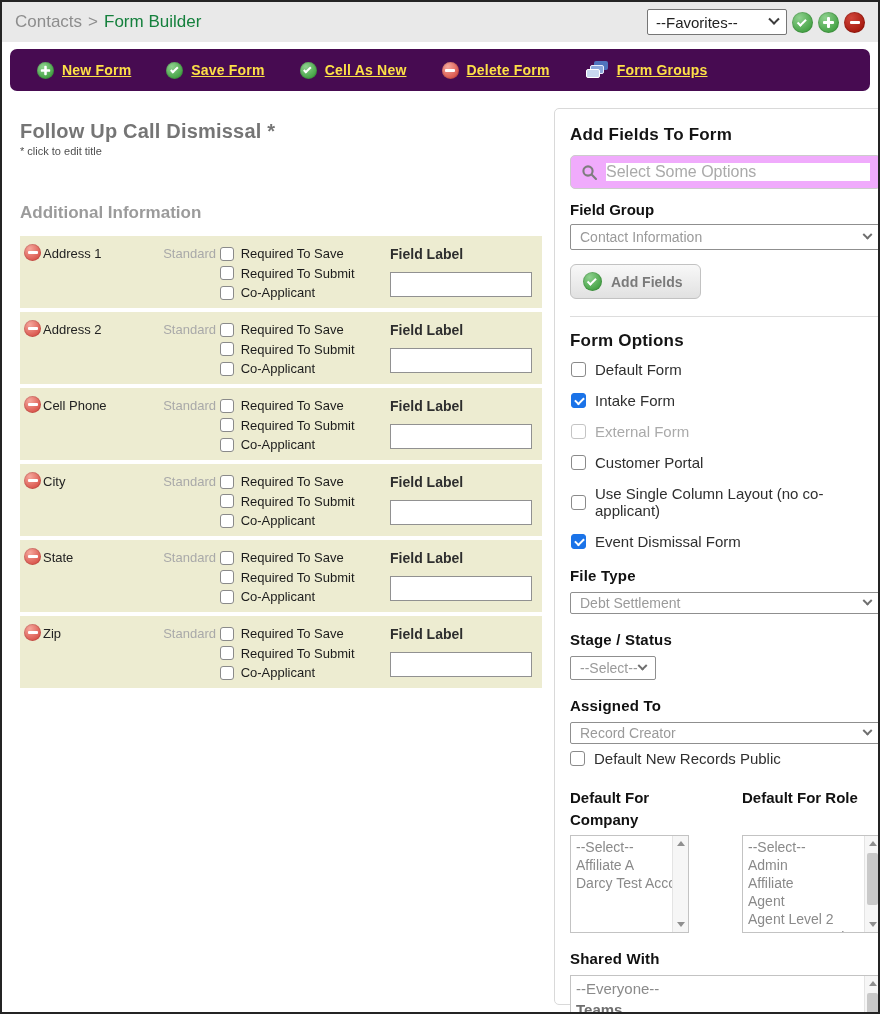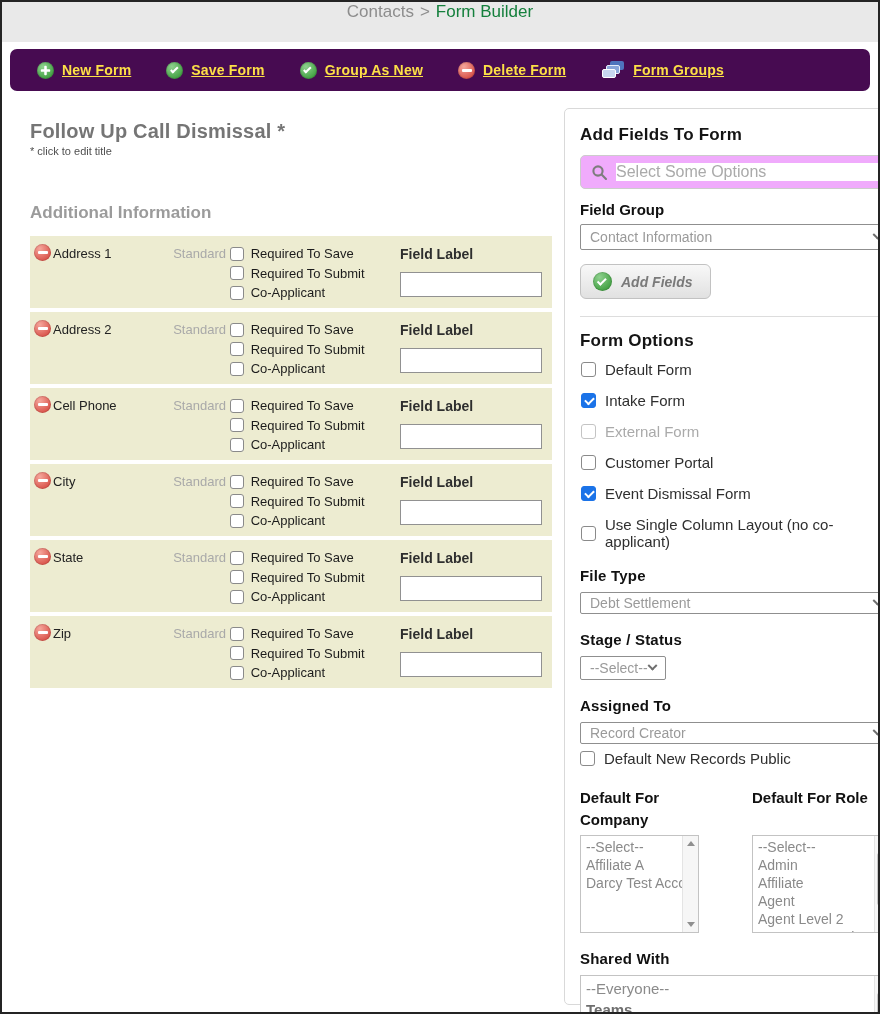--- a/index.html
+++ b/index.html
@@ -1,21 +1,21 @@
 <!DOCTYPE html>
 <html><head>
 <meta charset="utf-8">
 <style>
   * { box-sizing: border-box; margin: 0; padding: 0; }
   html,body { background:#fff; }
   body { font-family: "Liberation Sans", sans-serif; }
   .screen { width:880px; height:1014px; border:2px solid #242424; background:#fff; overflow:hidden; position:relative; }
 
   
-  .topbar { height:40px; background:#e9e9e9; display:flex; align-items:center; padding:0 13px;flex-direction:column; }
+  .topbar { height:40px; background:#e9e9e9; display:flex; align-items:center; padding:12px 13px; }
   .crumbs { font-size:17px; display:flex; gap:6px; align-items:center; }
   .crumb-section { color:#8d8d8d; }
   .crumb-sep { color:#8d8d8d; }
   .crumb-page { color:#15803d; }
   .topbar-right { margin-left:auto; display:flex; align-items:center; gap:5px; }
   .fav-select { width:140px; height:26px; background:#fff; border:1px solid #767676; border-radius:2px;
     display:flex; align-items:center; padding:0 8px; font-size:15px; color:#222; cursor:default; }
   .fav-select .chev { margin-left:auto; width:8px; height:8px; border-right:2px solid #3c3c3c; border-bottom:2px solid #3c3c3c; transform:rotate(45deg) translate(-2px,-2px); }
 
   
@@ -35,21 +35,21 @@
   .toolbar { margin:7px 8px; height:42px; background:#470b51; border-radius:7px; display:flex; align-items:center; padding:0 10px 0 27px; gap:35px; }
   .tb-item { display:flex; align-items:center; gap:8px; cursor:pointer; }
   .tb-item a { color:#fde047; font-size:14px; font-weight:bold; text-decoration:underline; letter-spacing:.2px; }
   .icon-formgroups { position:relative; width:24px; height:19px; flex:none; }
   .icon-formgroups i { position:absolute; width:14px; height:9px; border-radius:2px; display:block; }
   .icon-formgroups .fg-back { right:1px; top:0; background:#4f74bd; }
   .icon-formgroups .fg-mid { right:5px; top:4px; background:#8aa6da; border:1px solid #e8eefb; }
   .icon-formgroups .fg-front { right:9px; top:8px; background:#c8d8f0; border:1px solid #fff; }
 
   
-  .content { display:flex; padding:8px 14px 0 28px; gap:12px; }
+  .content { display:flex; padding:8px 14px 0 18px; gap:12px; }
   .left-col { width:522px; flex:none; }
   .page-title { margin-top:14px; font-size:20px; font-weight:bold; color:#757575; letter-spacing:.2px; }
   .page-subtitle { font-size:11px; color:#4f4f4f; margin-top:2px; }
   .section-heading { margin-top:46px; font-size:17px; font-weight:bold; color:#9b9b9b; }
 
   .field-rows { margin-top:13px; }
   .field-row { background:#edecd1; height:72px; margin-bottom:4px; display:flex; padding:6px 10px 0 4px; }
   .fr-name { width:148px; display:flex; align-items:flex-start; gap:2px; padding-top:3px; }
   .fr-name .ci { margin-top:-1px; cursor:pointer; }
   .fr-label { font-size:13px; color:#222; padding-top:1px; }
@@ -67,21 +67,21 @@
   .panel h2 { font-size:17px; font-weight:bold; color:#141414; margin:4px 0 10px; letter-spacing:.2px; }
   .search-box { height:34px; border:1px solid #ccc; border-radius:5px; display:flex; align-items:center; padding:0 10px; gap:8px; background:#f0abfc; }
   .search-box input { border:none; outline:none; flex:1; font-size:16px; color:#444; font-family:"Liberation Sans",sans-serif; min-width:0; }
   .search-box input::placeholder { color:#aaa; }
   .lbl { font-size:15px; font-weight:bold; color:#111; margin:12px 0 6px; }
   .sel { height:26px; border:1px solid #8f8f8f; border-radius:2px; background:#fff; display:flex; align-items:center; padding:0 9px; font-size:14px; color:#9a9a9a; cursor:default; }
   .sel .chev { margin-left:auto; width:7px; height:7px; border-right:2px solid #6f6f6f; border-bottom:2px solid #6f6f6f; transform:rotate(45deg) translate(-2px,-2px); flex:none; }
   .sel-sm { width:86px; height:24px; }
   .sel-slim { height:22px; }
   .add-btn { margin-top:14px; display:inline-flex; align-items:center; gap:9px; padding:7px 17px 7px 12px;
-    background:linear-gradient(#f8f8f8,#e1e1e1); border:1px solid #c2c2c2; border-radius:6px; cursor:pointer;font-style:italic; }
+    background:linear-gradient(#f8f8f8,#e1e1e1); border:1px solid #c2c2c2; border-radius:6px; cursor:pointer; }
   .add-btn .ci { width:19px; height:19px; }
   .add-btn span.btn-txt { font-size:14px; font-weight:bold; color:#7a7a7a; }
   .divider { border:none; border-top:1px solid #ddd; margin:17px 0 14px; }
 
   .opt-row { display:flex; align-items:center; gap:9px; margin:0 0 14px 1px; cursor:default; }
   .opt-row .cbox { width:15px; height:15px; border-color:#8a8a8a; }
   .opt-row .opt-label { font-size:15px; color:#2f2f2f; }
   .cbox.checked { background:#1b73e8; border-color:#1b73e8; }
   .cbox.checked::after { content:""; position:absolute; left:3px; top:3px; width:7px; height:4px; border-left:2px solid #fff; border-bottom:2px solid #fff; transform:rotate(-45deg); }
   .opt-row.disabled .cbox { border-color:#c4c4c4; }
@@ -118,40 +118,55 @@
 <body>
 
 <div class="screen">
 
   <div class="topbar">
     <div class="crumbs">
       <span class="crumb-section">Contacts</span>
       <span class="crumb-sep">&gt;</span>
       <span class="crumb-page">Form Builder</span>
     </div>
+    <div class="topbar-right">
+      <div class="fav-select">
+        <span>--Favorites--</span>
+        <span class="chev"></span>
+      </div>
+      <span class="ci ci-green">
+          <span class="tick"></span>
+        </span>
+      <span class="ci ci-green">
+          <span class="plus"></span>
+        </span>
+      <span class="ci ci-darkred">
+          <span class="minus"></span>
+        </span>
+    </div>
   </div>
 
   <div class="toolbar">
     <div class="tb-item">
       <span class="ci sm ci-green">
           <span class="plus" style="transform:scale(.85)"></span>
         </span>
       <a>New Form</a>
     </div>
     <div class="tb-item">
       <span class="ci sm ci-green">
           <span class="tick"></span>
         </span>
       <a>Save Form</a>
     </div>
     <div class="tb-item">
       <span class="ci sm ci-green">
           <span class="tick"></span>
         </span>
-      <a>Group As New</a>
+      <a>Cell As New</a>
     </div>
     <div class="tb-item">
       <span class="ci sm ci-salmon">
           <span class="minus"></span>
         </span>
       <a>Delete Form</a>
     </div>
     <div class="tb-item">
       <span class="icon-formgroups">
           <i class="fg-back"></i>
@@ -380,26 +395,26 @@
       </div>
       <div class="opt-row disabled">
         <span class="cbox"></span>
         <span class="opt-label">External Form</span>
       </div>
       <div class="opt-row">
         <span class="cbox"></span>
         <span class="opt-label">Customer Portal</span>
       </div>
       <div class="opt-row">
+        <span class="cbox"></span>
+        <span class="opt-label">Use Single Column Layout (no co- applicant)</span>
+      </div>
+      <div class="opt-row">
         <span class="cbox checked"></span>
         <span class="opt-label">Event Dismissal Form</span>
-      </div>
-      <div class="opt-row">
-        <span class="cbox"></span>
-        <span class="opt-label">Use Single Column Layout (no co- applicant)</span>
       </div>
 
       <div class="h3lbl">File Type</div>
       <div class="sel sel-slim">
         <span>Debt Settlement</span>
         <span class="chev"></span>
       </div>
 
       <div class="h3lbl">Stage / Status</div>
       <div class="sel sel-sm">

